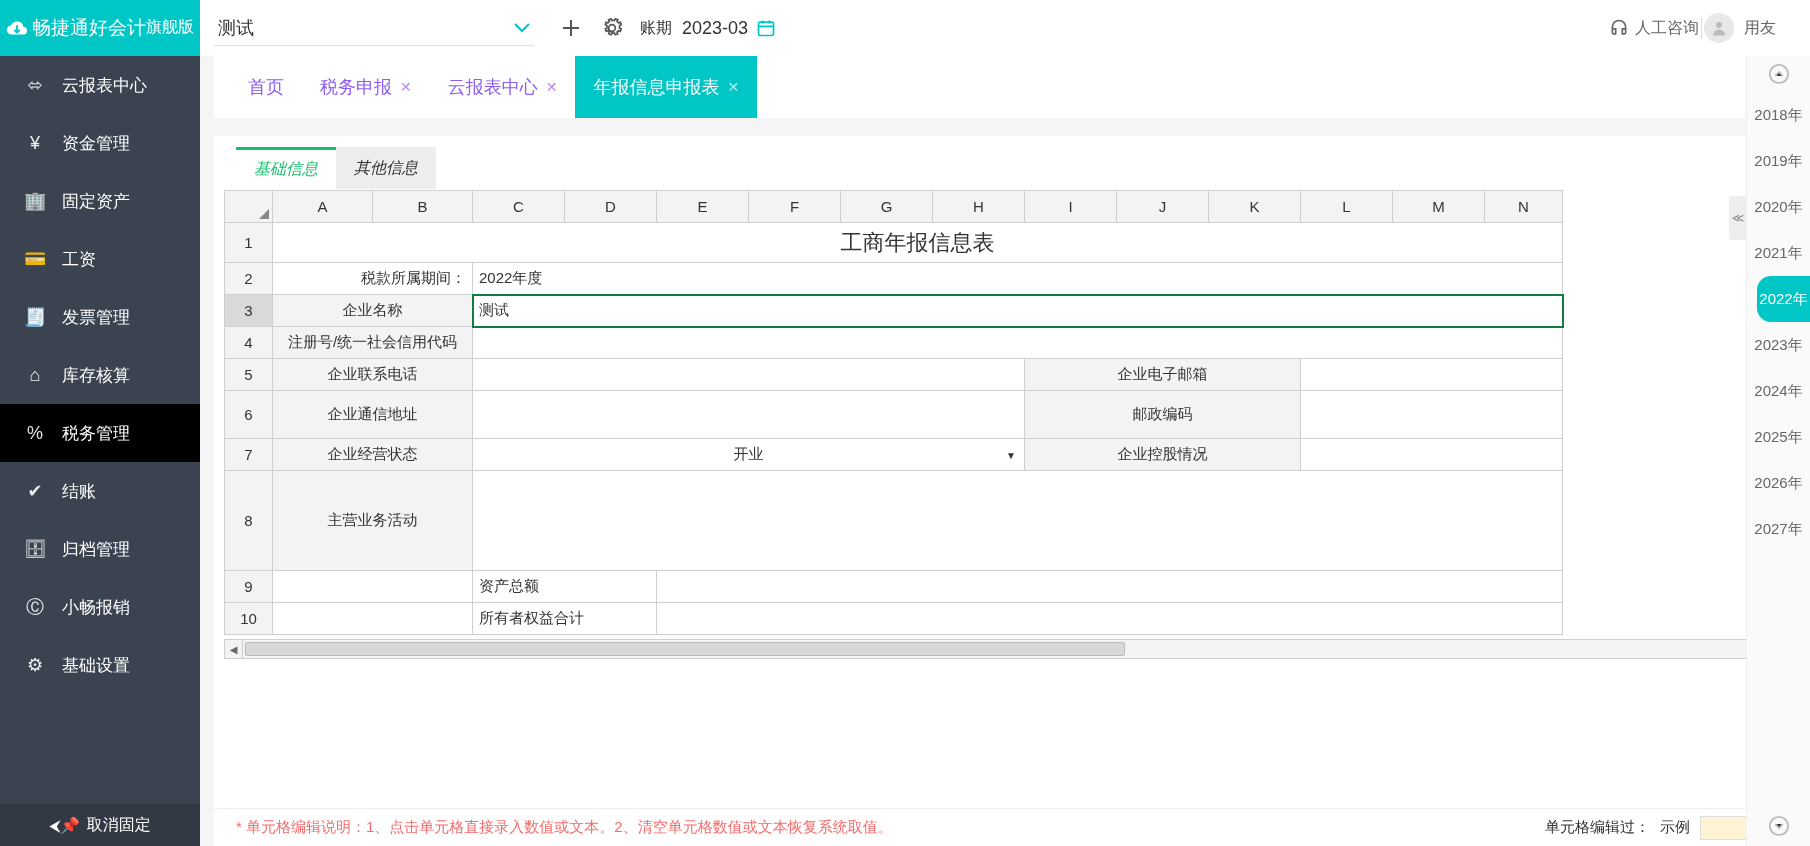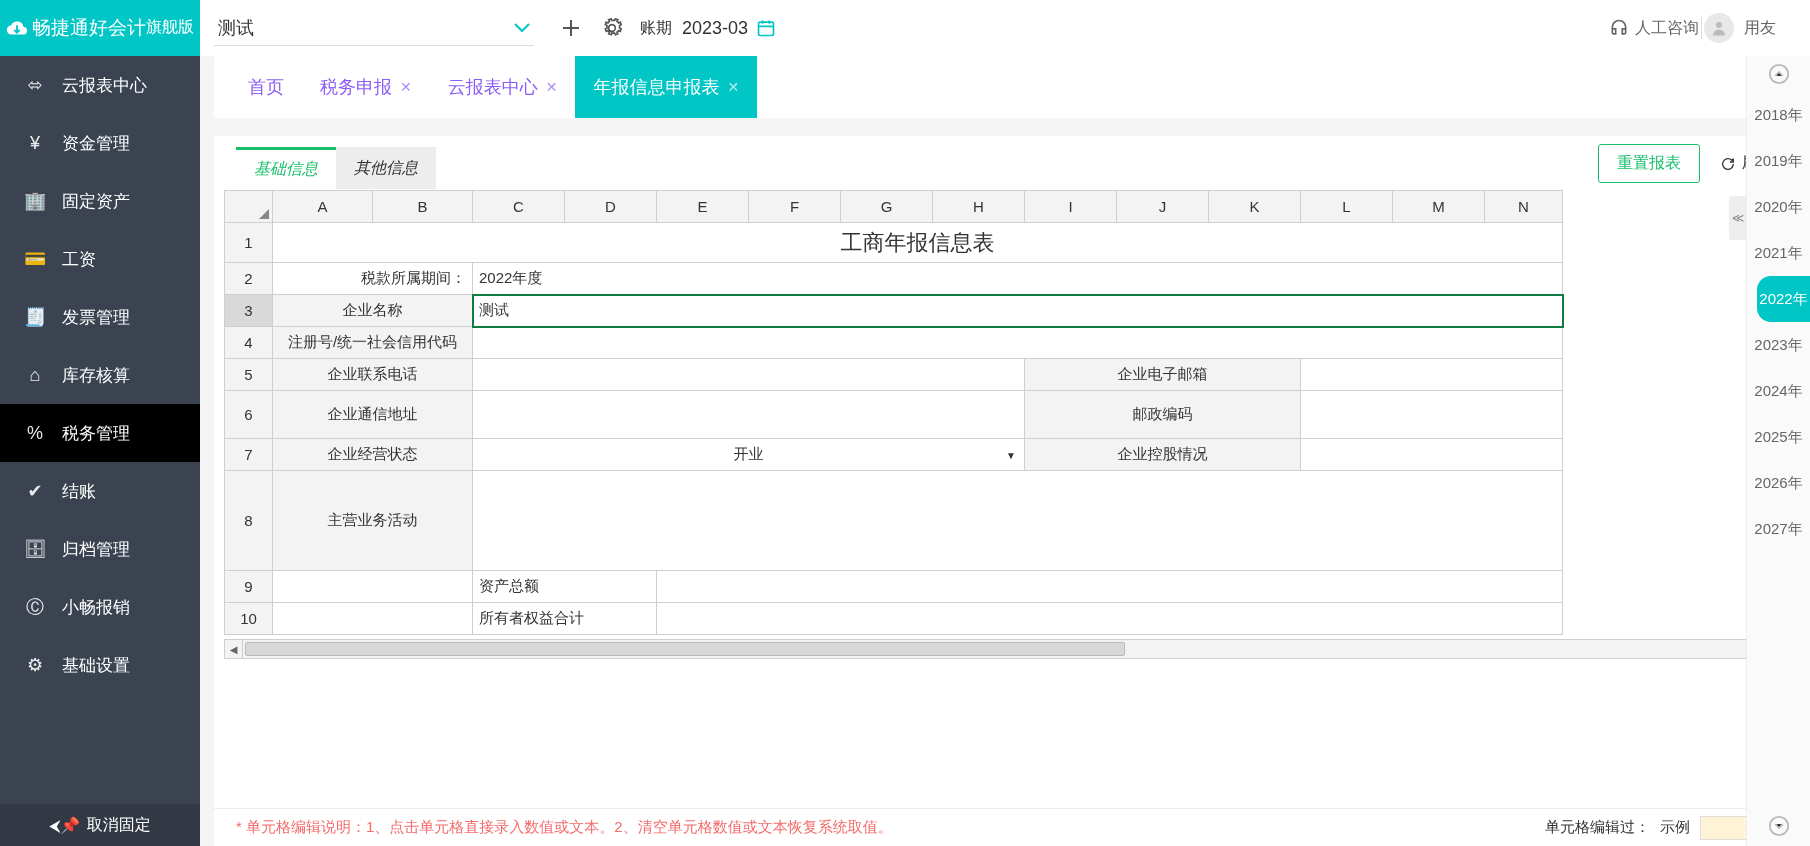--- a/index.html
+++ b/index.html
@@ -230,31 +230,20 @@
     </div>
 
     <div class="page-body">
       <div class="sub-tabs-row">
         <div class="sub-tab active">
             <span>基础信息</span>
           </div>
         <div class="sub-tab">
             <span>其他信息</span>
           </div>
-        <div class="toolbar-right">
-          <button class="btn-outline-green">重置报表</button>
-          <div class="refresh">
-            <span>
-              <svg width="16" height="16" viewBox="0 0 24 24">
-                  <path fill="none" stroke="#333" stroke-width="2" d="M20 12a8 8 0 11-2.3-5.7L20 4m0 0v5h-5"></path>
-                </svg>
-            </span>
-            <span>刷新</span>
-          </div>
-        </div>
       </div>
 
       <div class="sheet-wrap">
         <div class="vscroll">
           <div class="arrow">▲</div>
           <div class="arrow">▼</div>
         </div>
         <div class="sheet-scroll">
           <table class="sheet">
             <colgroup>

